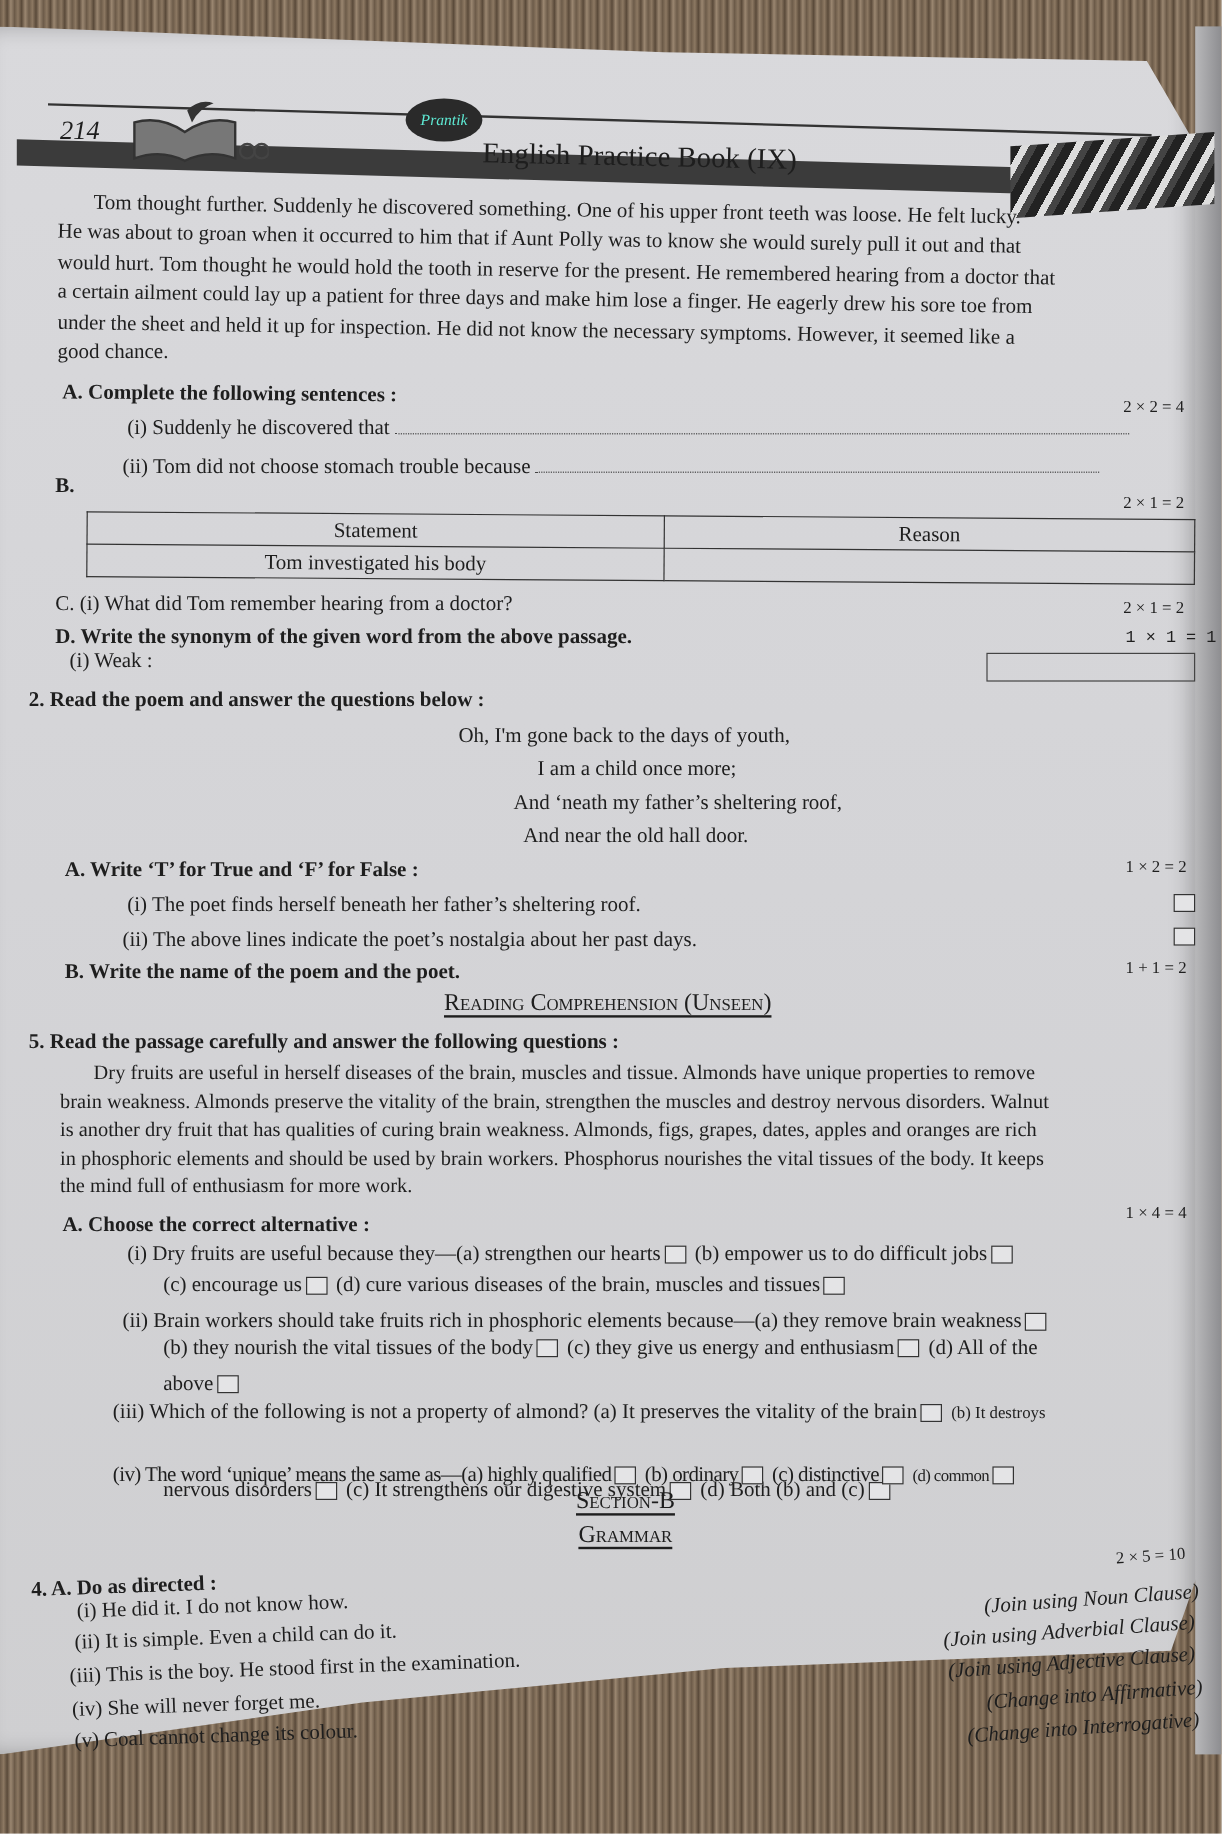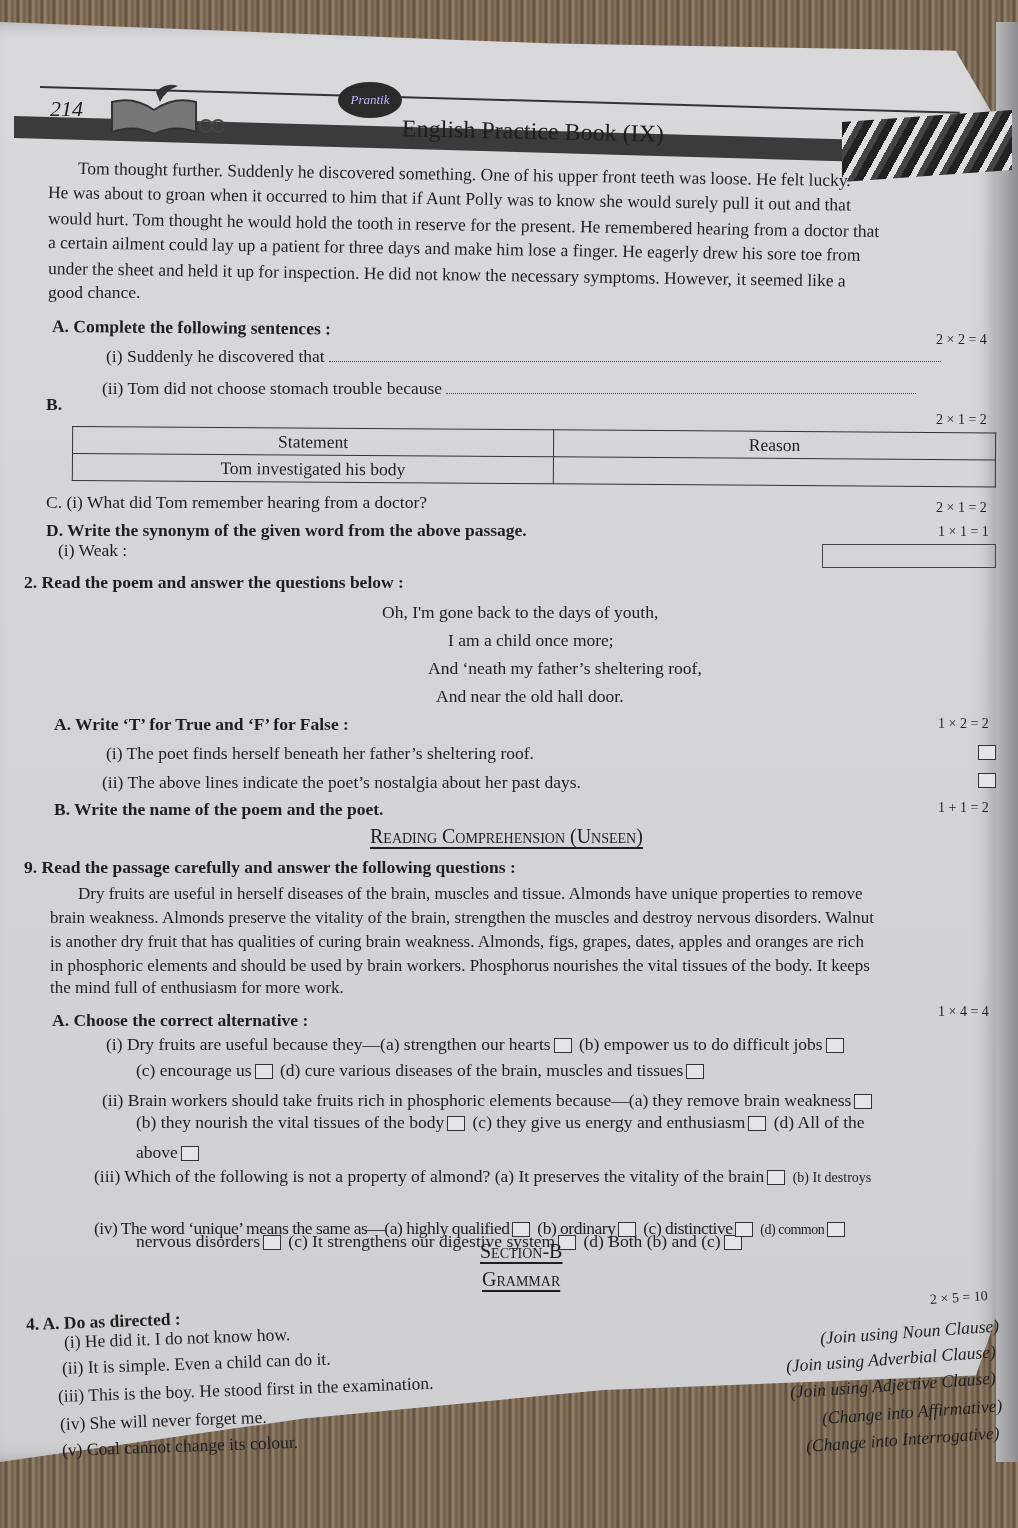--- a/index.html
+++ b/index.html
@@ -18,21 +18,21 @@
   }
   .spine { position:absolute; right:0; top:22px; width:22px; height:1440px; background:linear-gradient(90deg,#b8b8ba,#8d8d90); }
   .abs { position:absolute; white-space:nowrap; }
   .header-band {
     position:absolute; left:14px; top:116px; width:990px; height:22px;
     background:#3b3b3b; transform: skewY(1.6deg); transform-origin:left;
   }
   .header-line { position:absolute; left:40px; top:86px; width:920px; height:2px; background:#333; transform: rotate(1.6deg); transform-origin:left; }
   .page-num { left:50px; top:96px; font-size:22px;font-style:italic; }
   .book-icon { left:104px; top:82px; width:120px; height:60px; }
-  .logo { left:338px; top:82px; width:64px; height:36px; border-radius:50%; background:#2a2a2a; color:#c4b5fd; font-size:13px; text-align:center; line-height:36px; font-style:italic; }
+  .logo { left:338px; top:82px; width:64px; height:36px; border-radius:50%; background:#2a2a2a; color:#5eead4; font-size:13px; text-align:center; line-height:36px; font-style:italic; }
   .book-title { left:402px; top:118px; font-size:24px; transform: rotate(1.2deg); }
   .corner-deco { left:842px; top:116px; width:170px; height:60px; background: repeating-linear-gradient(120deg,#222 0 8px,#ddd 8px 14px,#444 14px 20px); transform: skewY(-4deg); }
   .para { font-size:17.5px; line-height:24px; }
   .bold { font-weight:bold; }
   .marks { font-size:14px; }
   .dots { border-bottom:1.5px dotted #444; display:inline-block; }
   table.sr { position:absolute; left:72px; top:426px; width:924px; border-collapse:collapse; font-size:17.5px; transform: rotate(0.4deg); transform-origin:left; }
   table.sr td { border:1.5px solid #333; height:26px; text-align:center; padding:0; }
   .box { display:inline-block; width:16px; height:13px; border:1.5px solid #333; vertical-align:middle; margin:0 3px; background:#e4e4e6; }
   .answer-box { left:822px; top:544px; width:172px; height:22px; border:1.5px solid #444; }
@@ -85,41 +85,41 @@
   </tr>
   <tr>
     <td>Tom investigated his body</td>
     <td></td>
   </tr>
 </tbody>
   </table>
 <div class="abs para" style="left:46px;top:490px;">C. (i) What did Tom remember hearing from a doctor?</div>
 <div class="abs marks" style="left:936px;top:500px;">2 × 1 = 2</div>
 <div class="abs para bold" style="left:46px;top:518px;">D. Write the synonym of the given word from the above passage.</div>
-<div class="abs marks" style="left:938px;top:524px;">1 × 1 = 1</div>
+<div class="abs marks" style="left:938px;top:524px;font-family:Liberation Mono, monospace;">1 × 1 = 1</div>
 <div class="abs para" style="left:58px;top:538px;">(i) Weak :</div>
 <div class="abs answer-box"></div>
 
 <div class="abs para bold" style="left:24px;top:570px;">2. Read the poem and answer the questions below :</div>
 <div class="abs para" style="left:382px;top:600px;">Oh, I'm gone back to the days of youth,</div>
 <div class="abs para" style="left:448px;top:628px;">I am a child once more;</div>
 <div class="abs para" style="left:388px;top:656px;margin-left:40px;">And ‘neath my father’s sheltering roof,</div>
 <div class="abs para" style="left:436px;top:684px;">And near the old hall door.</div>
 <div class="abs para bold" style="left:54px;top:712px;">A. Write ‘T’ for True and ‘F’ for False :</div>
 <div class="abs marks" style="left:938px;top:716px;text-align:center;">1 × 2 = 2</div>
 <div class="abs para" style="left:106px;top:741px;">(i) The poet finds herself beneath her father’s sheltering roof.</div>
 <span class="abs box" style="left:975px;top:745px;"></span>
 <div class="abs para" style="left:102px;top:770px;">(ii) The above lines indicate the poet’s nostalgia about her past days.</div>
 <span class="abs box" style="left:975px;top:773px;"></span>
 <div class="abs para bold" style="left:54px;top:797px;">B. Write the name of the poem and the poet.</div>
 <div class="abs marks" style="left:938px;top:800px;">1 + 1 = 2</div>
 
 <div class="abs heading-sc" style="left:370px;top:825px;">Reading Comprehension (Unseen)</div>
 
-<div class="abs para bold" style="left:24px;top:855px;">9. Read the passage carefully and answer the following questions :</div>
+<div class="abs para bold" style="left:24px;top:855px;">5. Read the passage carefully and answer the following questions :</div>
 <div class="abs para" style="left:78px;top:882px;font-size:17px;">Dry fruits are useful in herself diseases of the brain, muscles and tissue. Almonds have unique properties to remove</div>
 <div class="abs para" style="left:50px;top:906px;font-size:17px;">brain weakness. Almonds preserve the vitality of the brain, strengthen the muscles and destroy nervous disorders. Walnut</div>
 <div class="abs para" style="left:50px;top:930px;font-size:17px;">is another dry fruit that has qualities of curing brain weakness. Almonds, figs, grapes, dates, apples and oranges are rich</div>
 <div class="abs para" style="left:50px;top:954px;font-size:17px;">in phosphoric elements and should be used by brain workers. Phosphorus nourishes the vital tissues of the body. It keeps</div>
 <div class="abs para" style="left:50px;top:976px;font-size:17px;">the mind full of enthusiasm for more work.</div>
 <div class="abs para bold" style="left:52px;top:1008px;">A. Choose the correct alternative :</div>
 <div class="abs marks" style="left:938px;top:1004px;">1 × 4 = 4</div>
 
 <div class="abs para" style="left:106px;top:1032px;">
   <span>(i) Dry fruits are useful because they—(a) strengthen our hearts</span><span class="box"></span>

